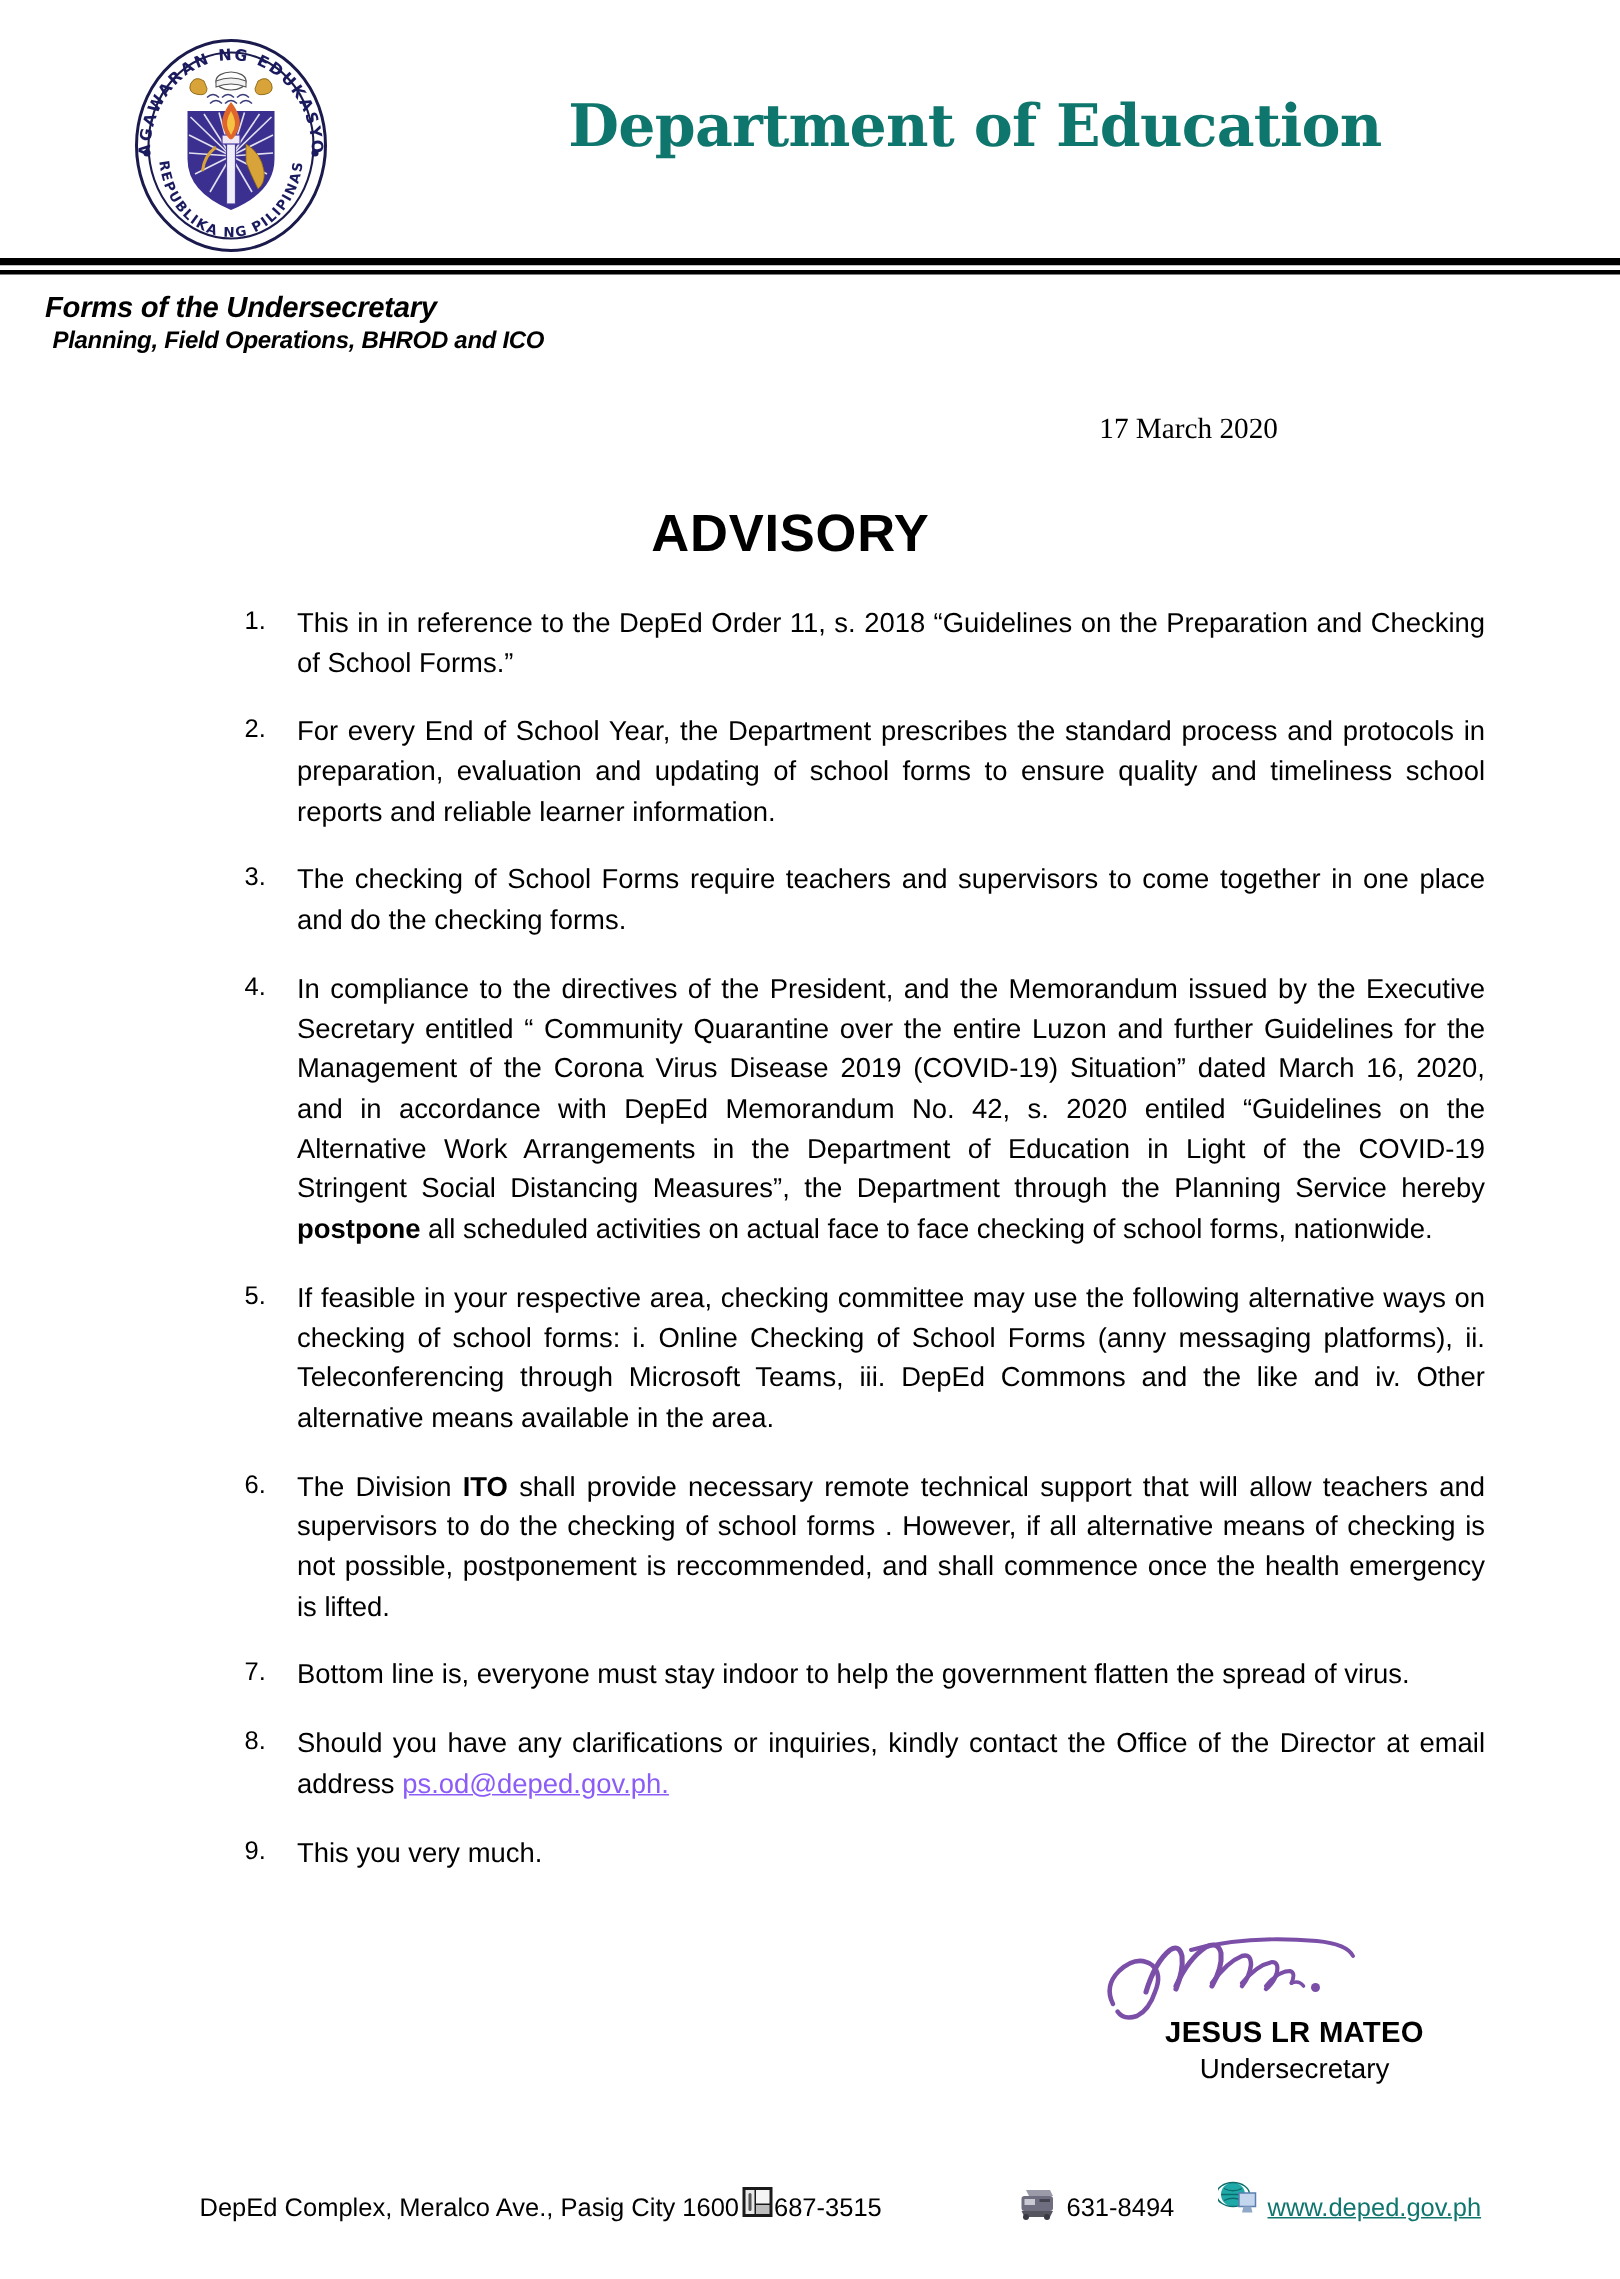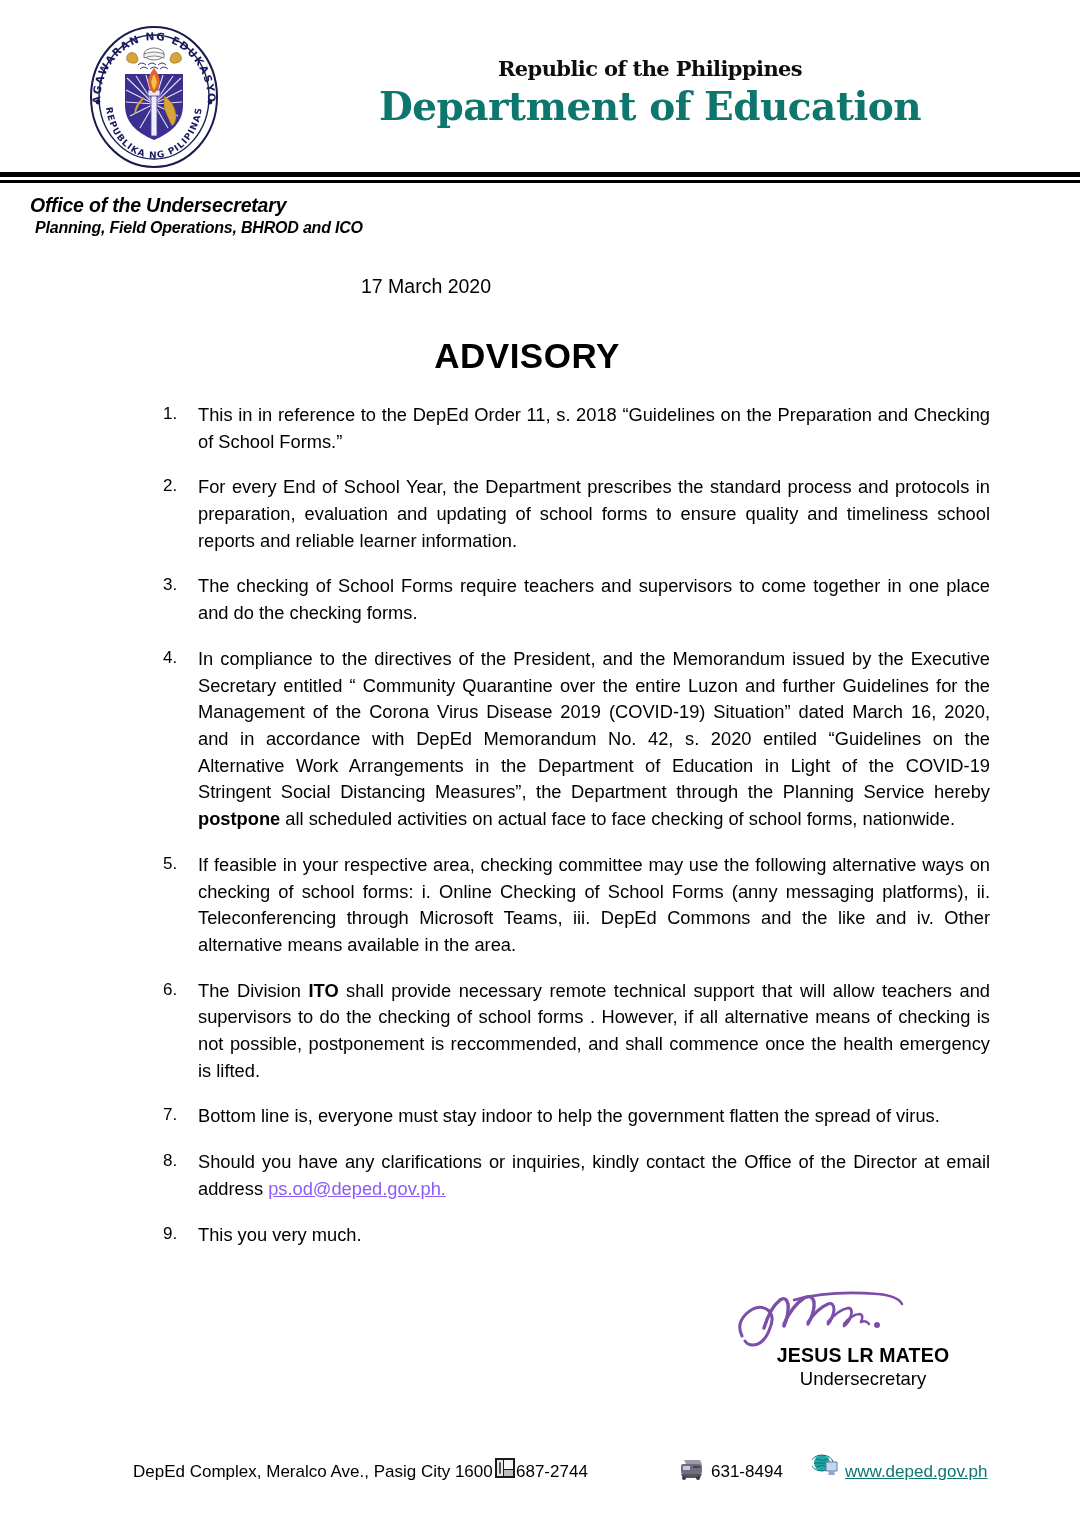--- a/index.html
+++ b/index.html
@@ -93,24 +93,25 @@
     padding-left: 5px;
     letter-spacing: -0.2px;
   }
 
   
   .doc-body {
     position: relative;
     margin-top: 36px;
   }
   .date-line {
-    text-align: center;
+    text-align: right;
     padding-right: 228px;
     font-size: 19.5px;
     line-height: 1.2;
+    font-family: Liberation Serif, serif;
   }
   .advisory-title {
     text-align: center;
     font-weight: bold;
     font-size: 35px;
     letter-spacing: 0.5px;
     margin-top: 38px;
     padding-right: 26px;
   }
 
@@ -301,31 +302,30 @@
       <rect x="70" y="66" width="12" height="6" fill="#efe9f7" stroke="#4a3b9e" stroke-width="0.8"></rect>
       <path d="M76,44 q-8,10 -5,18 q3,7 5,7 q2,0 5,-7 q3,-8 -5,-18 z" fill="#e0652a"></path>
       <path d="M76,50 q-4,7 -2,12 q2,4 2,4 q0,0 2,-4 q2,-5 -2,-12 z" fill="#f5c243"></path>
 
       <path d="M86,72 q10,6 12,18 q1,8 -4,12 q-5,-10 -8,-18 z" fill="#d8a43a" stroke="#8a6512" stroke-width="0.5"></path>
       <path d="M66,74 q-8,6 -9,16" stroke="#d8a43a" stroke-width="2" fill="none"></path>
     </svg>
   </div>
 
   <div class="masthead-text">
-    <div class="republic-line">Republic of the Philippines</div>
     <div class="dept-line">Department of Education</div>
   </div>
 </div>
 
 <div class="rule-thick"></div>
 <div class="rule-gap"></div>
 <div class="rule-thin"></div>
 
 <div class="office-block">
-  <div class="office-title">Office of the Undersecretary</div>
+  <div class="office-title">Forms of the Undersecretary</div>
   <div class="office-sub">Planning, Field Operations, BHROD and ICO</div>
 </div>
 
 <div class="doc-body">
 
   <div class="date-line">17 March 2020</div>
 
   <div class="advisory-title">ADVISORY</div>
 
   <ol class="items">
@@ -406,21 +406,21 @@
 
     <span class="f-phone-icon">
       <svg viewBox="0 0 22 24" width="22" height="24" xmlns="http://www.w3.org/2000/svg">
         <rect x="1" y="2" width="20" height="20" fill="#1a1a1a"></rect>
         <rect x="3" y="4" width="6" height="16" fill="#e8e8e8"></rect>
         <rect x="10" y="4" width="9" height="9" fill="#f5f5f5"></rect>
         <rect x="10" y="14" width="9" height="6" fill="#bdbdbd"></rect>
         <rect x="5" y="6" width="2" height="12" rx="1" fill="#555"></rect>
       </svg>
     </span>
-    <span class="f-phone">687-2744</span>
+    <span class="f-phone">687-3515</span>
 
     <span class="f-fax-icon">
       <svg viewBox="0 0 28 24" width="28" height="24" xmlns="http://www.w3.org/2000/svg">
         <path d="M6,3 L22,3 L24,7 L8,7 Z" fill="#9a9aa8"></path>
         <rect x="3" y="7" width="21" height="10" rx="2" fill="#6e6e80"></rect>
         <rect x="5" y="9" width="7" height="4" fill="#c9c9d4"></rect>
         <rect x="15" y="9" width="7" height="2" fill="#454552"></rect>
         <path d="M3,17 L24,17 L22,21 L5,21 Z" fill="#55555f"></path>
         <circle cx="6" cy="21" r="2" fill="#3a3a44"></circle>
         <circle cx="20" cy="21" r="2" fill="#3a3a44"></circle>

